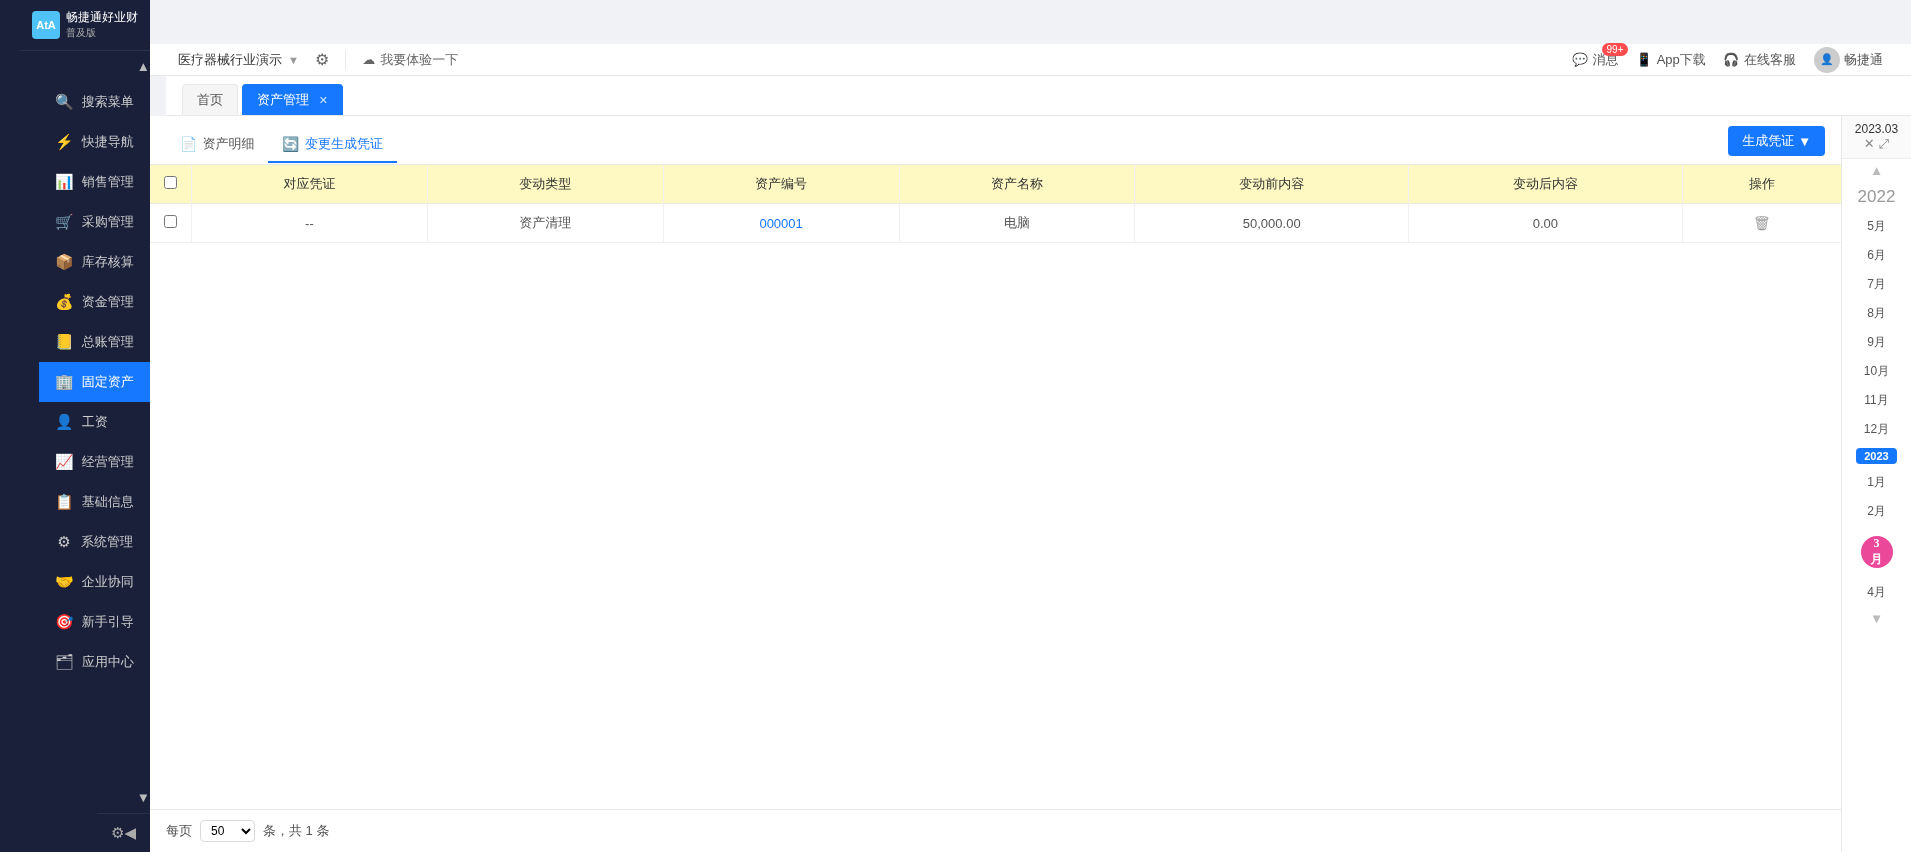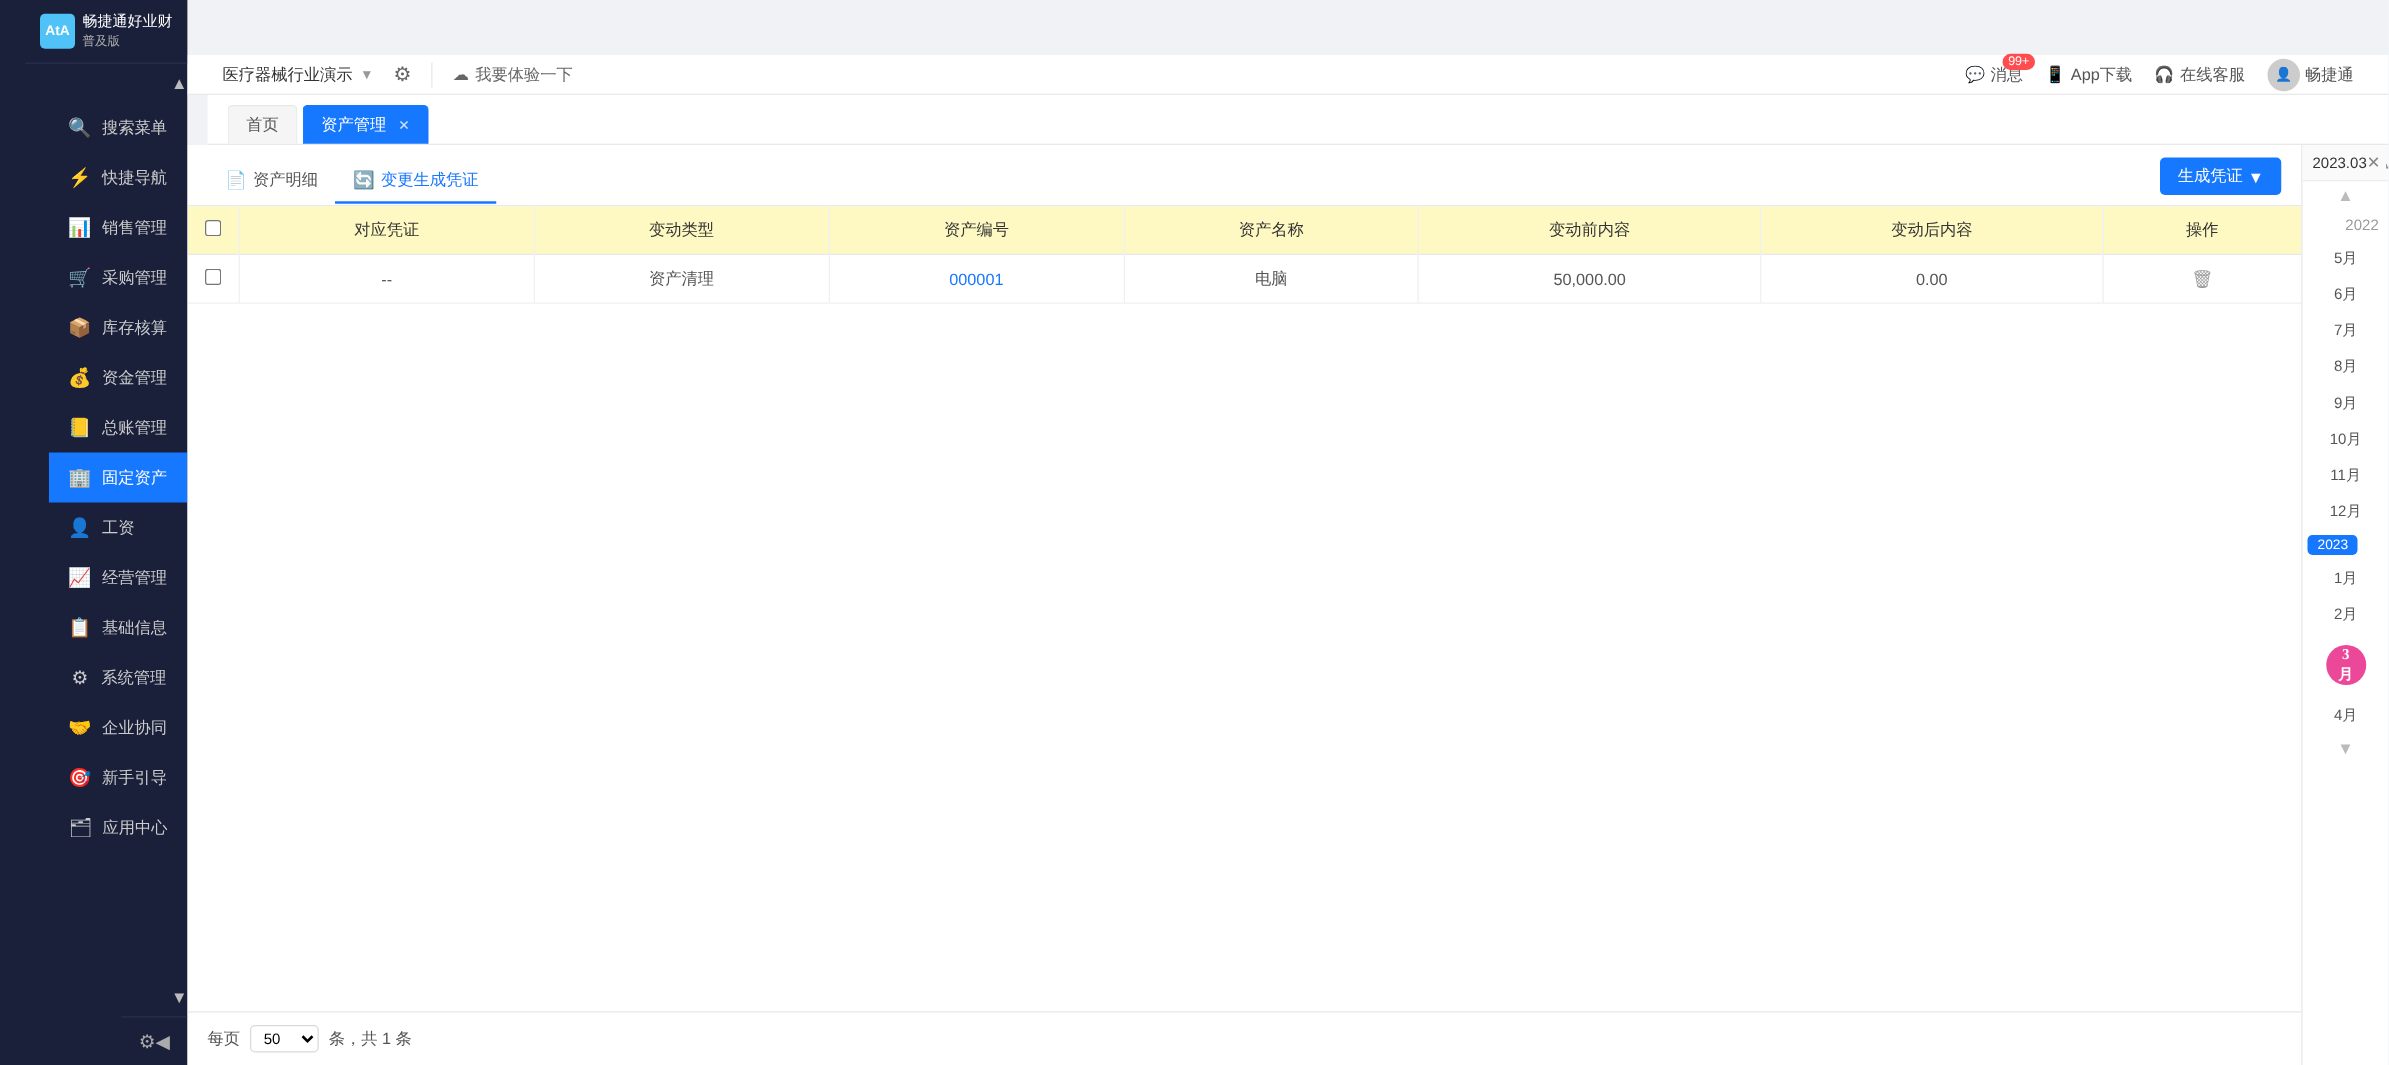--- a/index.html
+++ b/index.html
@@ -238,23 +238,23 @@
     }
     .date-scroll {
       flex: 1;
       overflow-y: auto;
       overflow-x: hidden;
     }
     .date-scroll::-webkit-scrollbar { width: 3px; }
     .date-scroll::-webkit-scrollbar-thumb { background: #ccc; }
     .date-year {
       padding: 5px 8px;
-      font-size: 12px;
+      font-size: 17px;
       color: #999;
-      text-align: right;
+      text-align: center;
     }
     .date-month {
       padding: 6px 8px;
       text-align: center;
       cursor: pointer;
       font-size: 12px;
       color: #555;
     }
     .date-month.active-month {
       background: #ec4899;
@@ -503,21 +503,21 @@
           <option>50</option>
           <option>10</option>
           <option>20</option>
           <option>100</option>
         </select>
         <span>条，共 1 条</span>
       </div>
     </div>
 
     <div class="date-panel" style="position:relative;">
-      <div style="display:flex;align-items:center;justify-content:space-between;padding:6px 8px;border-bottom:1px solid #eee;background:#fafafa;">
+      <div style="display:flex;align-items:center;justify-content:space-between;padding:6px 8px;border-bottom:1px solid #eee;background:#fafafa;flex-direction:column;">
         <span style="font-size:12px;color:#333;">2023.03</span>
         <div style="display:flex;gap:4px;">
           <span style="cursor:pointer;color:#888;font-size:13px;">✕</span>
           <span style="cursor:pointer;color:#888;font-size:13px;">⤢</span>
         </div>
       </div>
 
       <div class="date-scroll">
         <button class="up-arrow-btn">▲</button>
 
@@ -540,21 +540,21 @@
         <div class="date-month-container">
           <div class="date-month">10月</div>
         </div>
         <div class="date-month-container">
           <div class="date-month">11月</div>
         </div>
         <div class="date-month-container">
           <div class="date-month">12月</div>
         </div>
 
-        <div style="display:flex;justify-content:flex-start;margin:4px;">
+        <div style="display:flex;justify-content:center;margin:4px;font-weight:bold;">
           <div style="background:#1677ff;color:#fff;border-radius:4px;font-size:11px;padding:2px 8px;text-align:center;">2023</div>
         </div>
         <div class="date-month-container">
           <div class="date-month">1月</div>
         </div>
         <div class="date-month-container">
           <div class="date-month">2月</div>
         </div>
         <div class="date-month-container">
           <div class="date-month active-month">3月</div>

